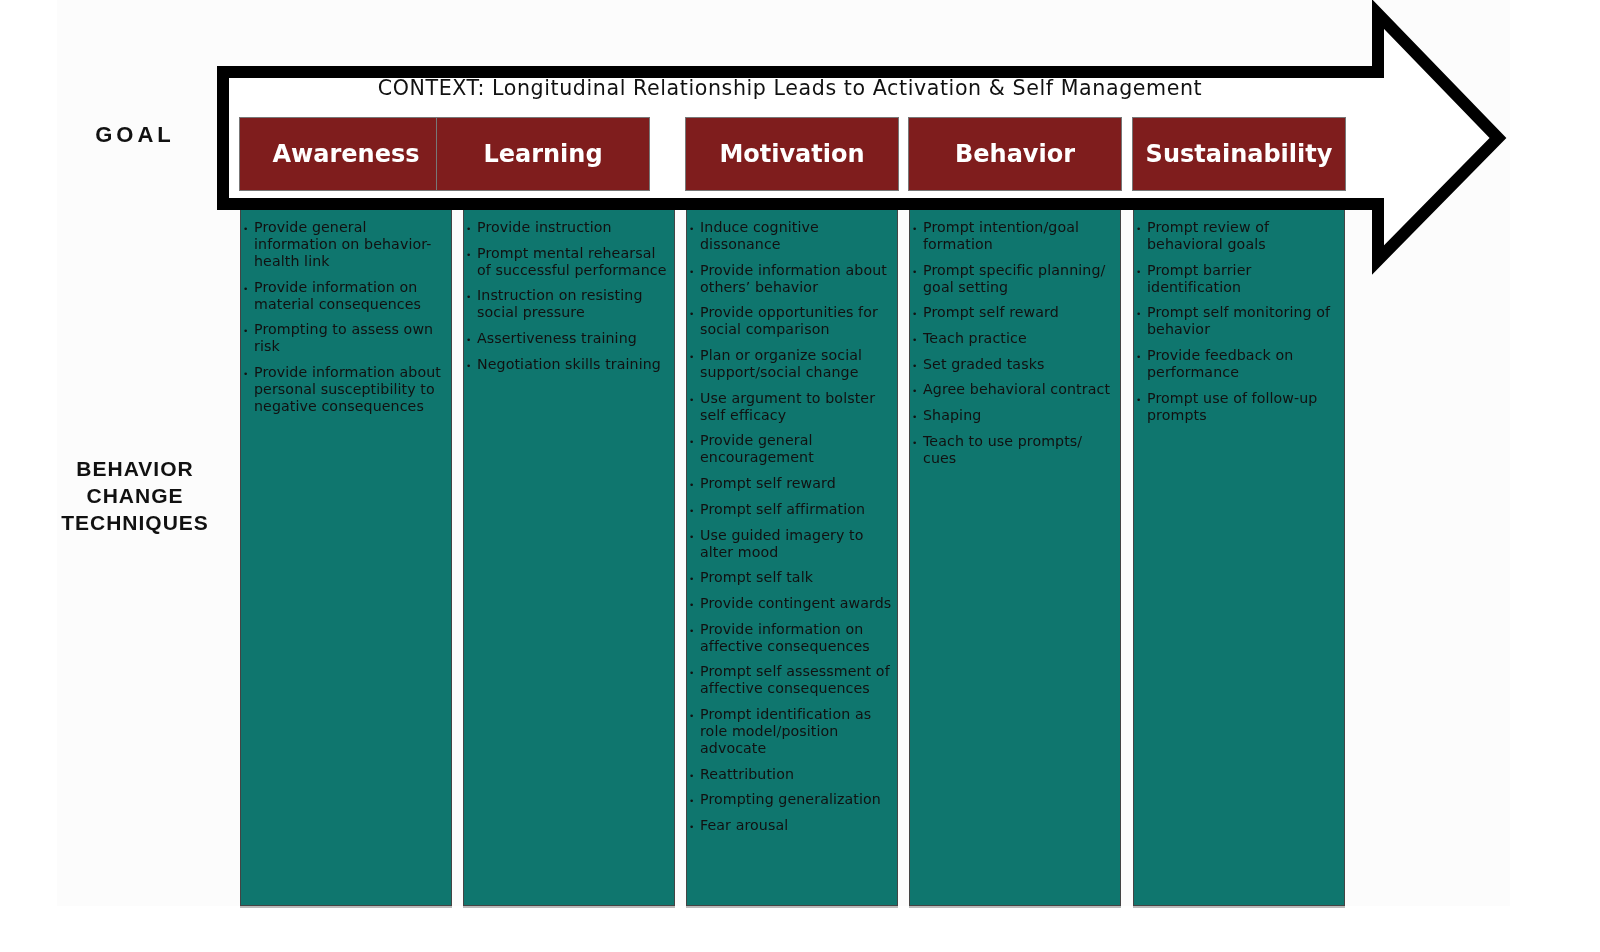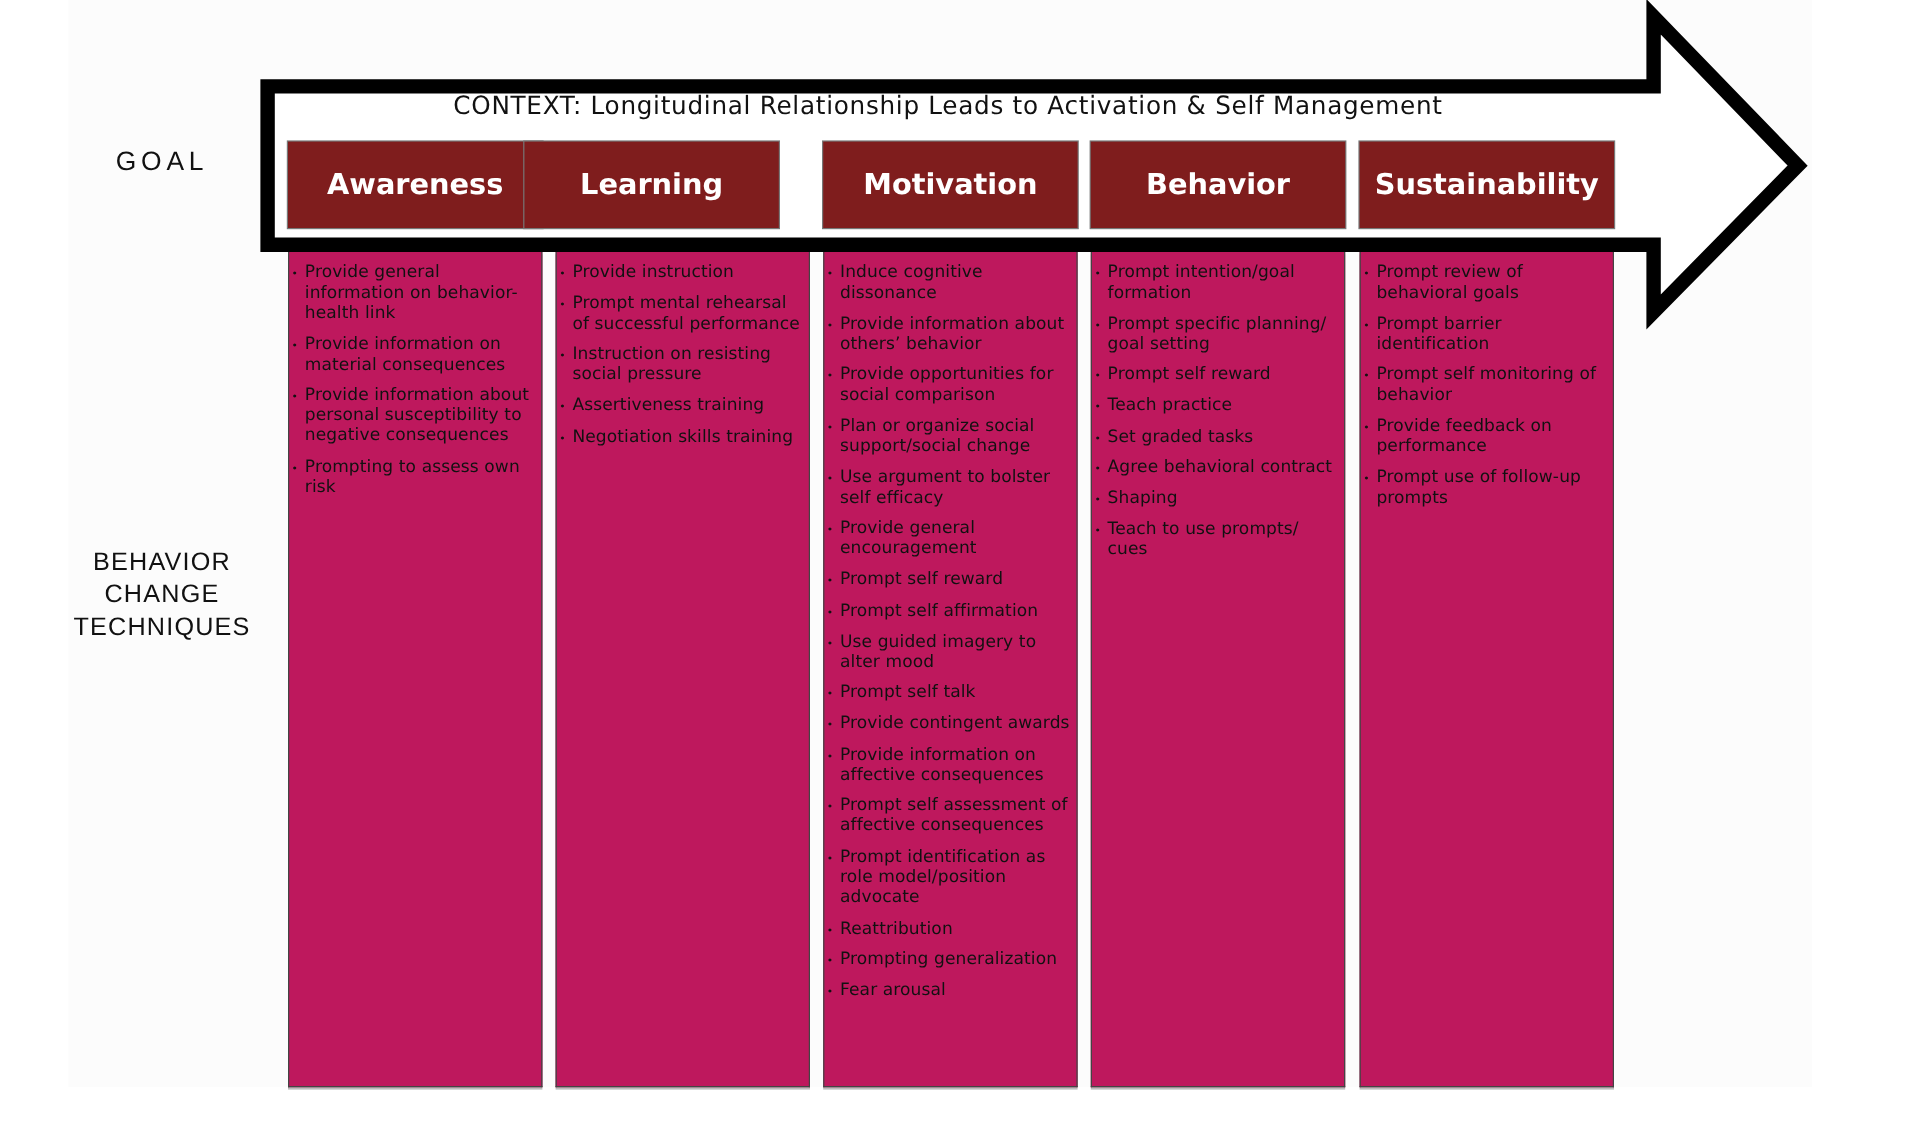--- a/index.html
+++ b/index.html
@@ -5,39 +5,39 @@
   html, body { margin: 0; padding: 0; }
   body {
     width: 1600px; height: 952px; background: #ffffff; position: relative; overflow: hidden;
     font-family: "DejaVu Sans", sans-serif; color: #111;
   }
   .panel {
     position: absolute; left: 57px; top: 0; width: 1453px; height: 906px; background: #fcfcfc;
   }
   .arrow-svg { position: absolute; left: 0; top: 0; }
   .side-label {
-    position: absolute; font-family: "Liberation Sans", sans-serif; font-weight: normal;
+    position: absolute; font-family: "Liberation Sans", sans-serif; font-weight: bold;
     text-align: center; color: #111; letter-spacing: 1px;
   }
   .goal-label { left: 57px; width: 156px; top: 122px; font-size: 22px; letter-spacing: 4px; }
   .bct-label { left: 50px; width: 170px; top: 455px; font-size: 21px; line-height: 27px; }
   .context-title {
     position: absolute; left: 230px; width: 1120px; top: 76px; text-align: center;
     font-family: "DejaVu Sans", sans-serif; font-size: 21px; letter-spacing: 0.6px; color: #111;
     transform: scaleX(0.98);
   }
   .stage-box {
     position: absolute; top: 118px; height: 72px; width: 212px; background: #7f1d1d;
     color: #fff; display: flex; align-items: center; justify-content: center;
     font-family: "DejaVu Sans", sans-serif; font-weight: bold; font-size: 24px;
     box-shadow: 0 0 0 1px #777;
   }
   .column {
     position: absolute; top: 210px; height: 695px; width: 210px;
-    border: 1px solid #444; border-top: none; background: #be185d;
+    border: 1px solid #444; border-top: none; background: #0f766e;
     box-shadow: 0 2px 0 #bbb;
   }
   .column ul { list-style: none; margin: 0; padding: 9px 4px 0 13px; }
   .column li {
     position: relative; font-size: 14.2px; line-height: 17px; margin-bottom: 8.7px; color: #111;
     letter-spacing: 0.1px;
   }
   .column li::before {
     content: "\2022"; position: absolute; left: -11px; top: 0; font-size: 9px; line-height: 20px;
   }
@@ -63,22 +63,22 @@
 <div class="stage-box" style="left:240px">Awareness</div>
 <div class="stage-box" style="left:437px">Learning</div>
 <div class="stage-box" style="left:686px">Motivation</div>
 <div class="stage-box" style="left:909px">Behavior</div>
 <div class="stage-box" style="left:1133px">Sustainability</div>
 
 <div class="column" style="left:240px">
   <ul>
     <li>Provide general information on behavior-health link</li>
     <li>Provide information on material consequences</li>
+    <li>Prompting to assess own risk</li>
     <li>Provide information about personal susceptibility to negative consequences</li>
-    <li>Prompting to assess own risk</li>
   </ul>
 </div>
 
 <div class="column" style="left:463px">
   <ul>
     <li>Provide instruction</li>
     <li>Prompt mental rehearsal of successful performance</li>
     <li>Instruction on resisting social pressure</li>
     <li>Assertiveness training</li>
     <li>Negotiation skills training</li>

